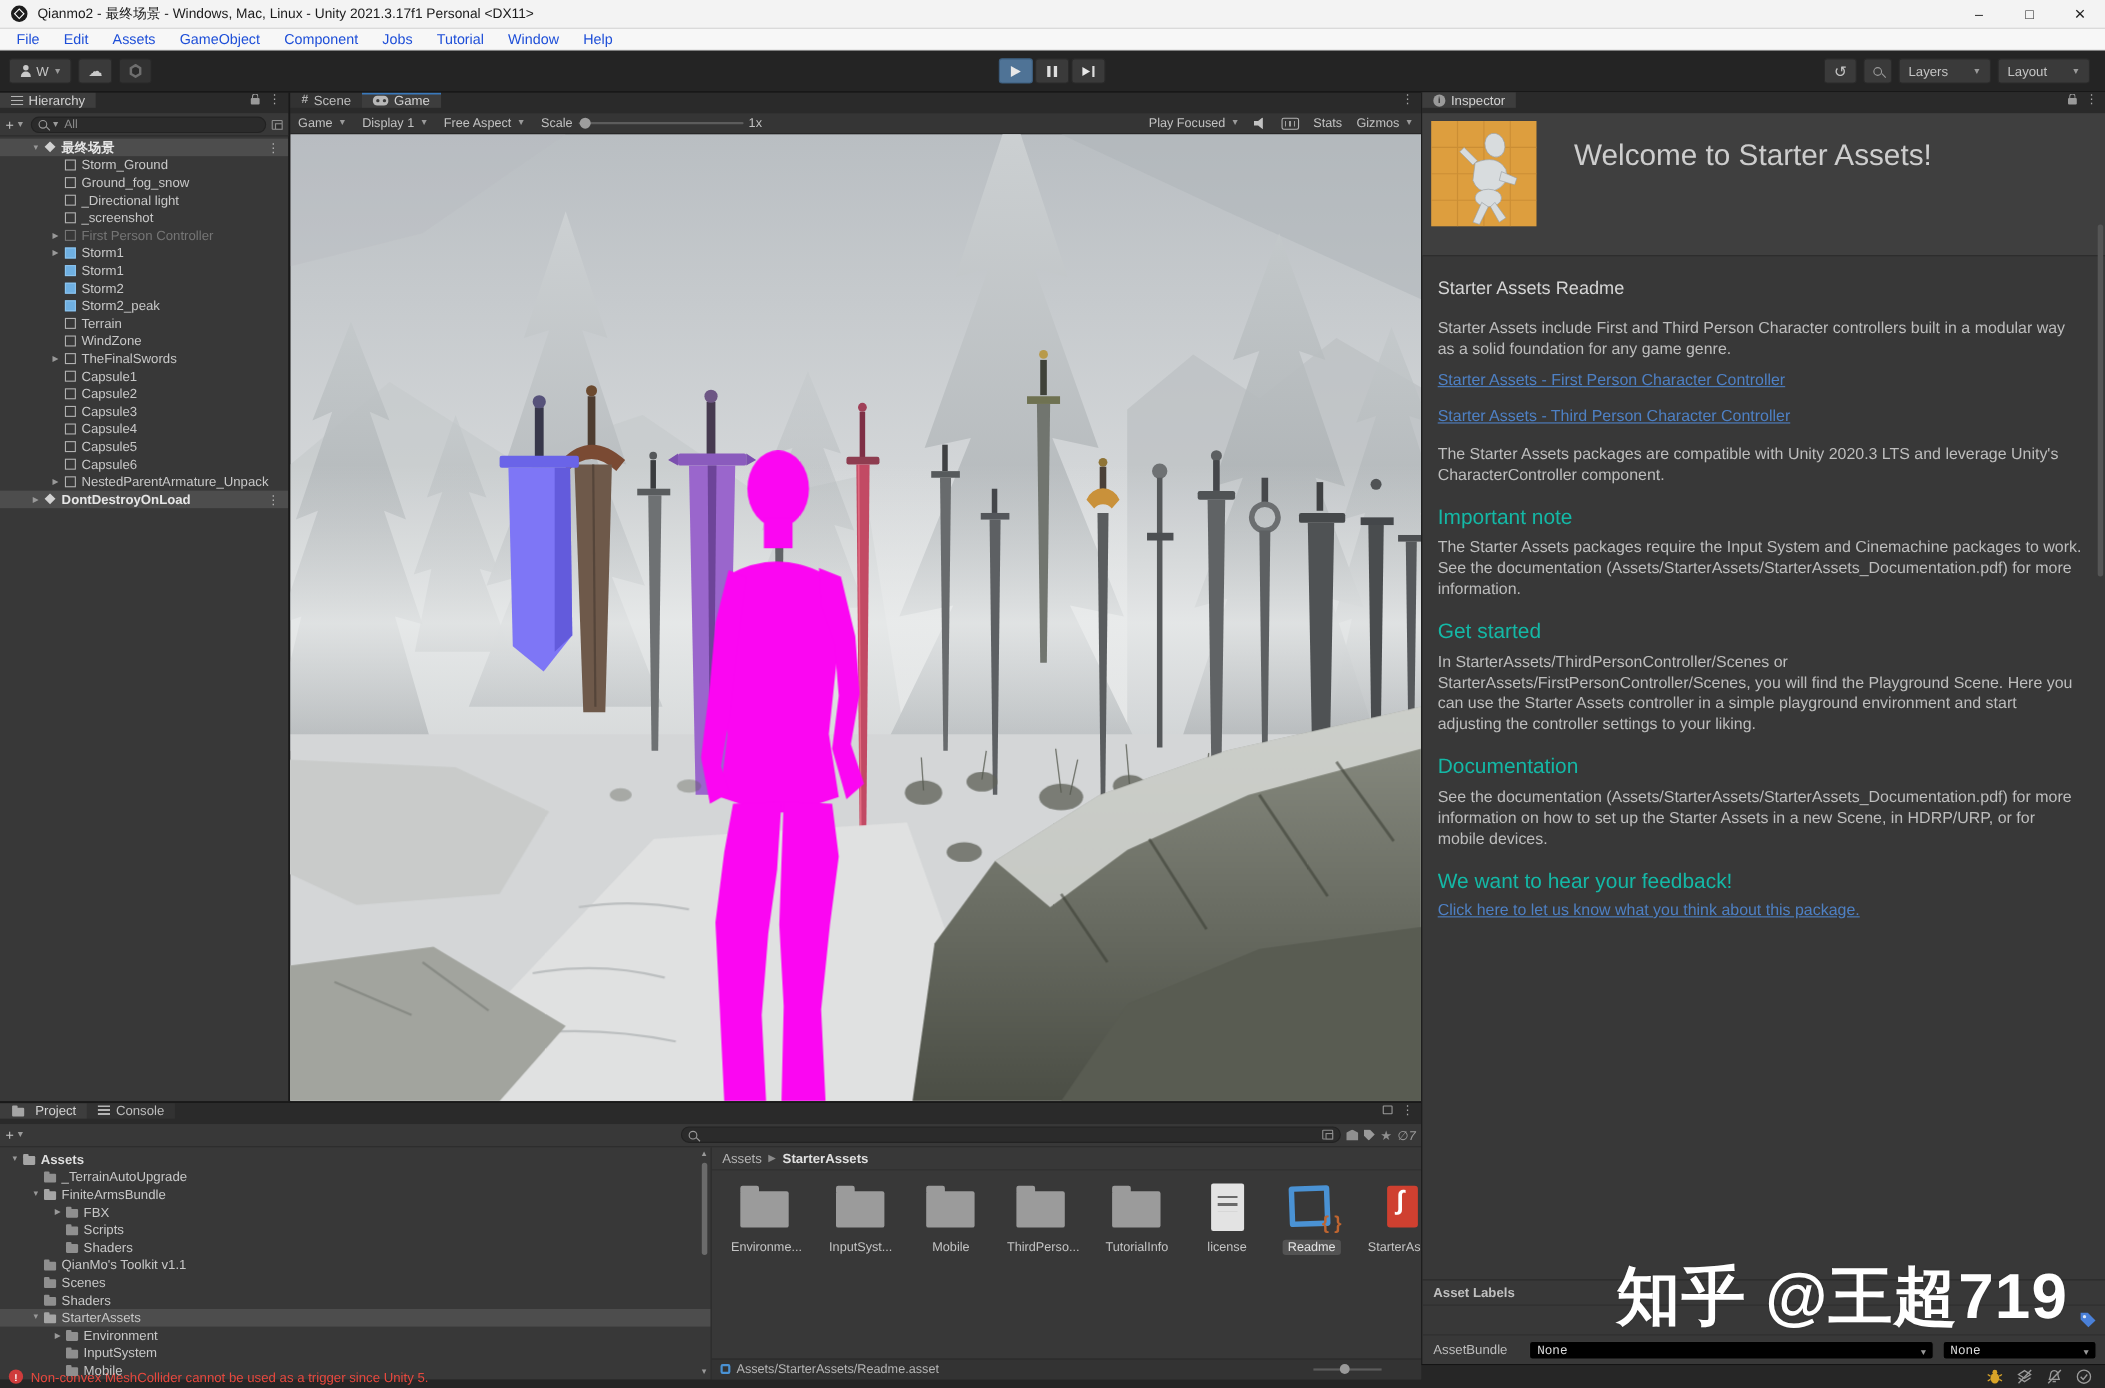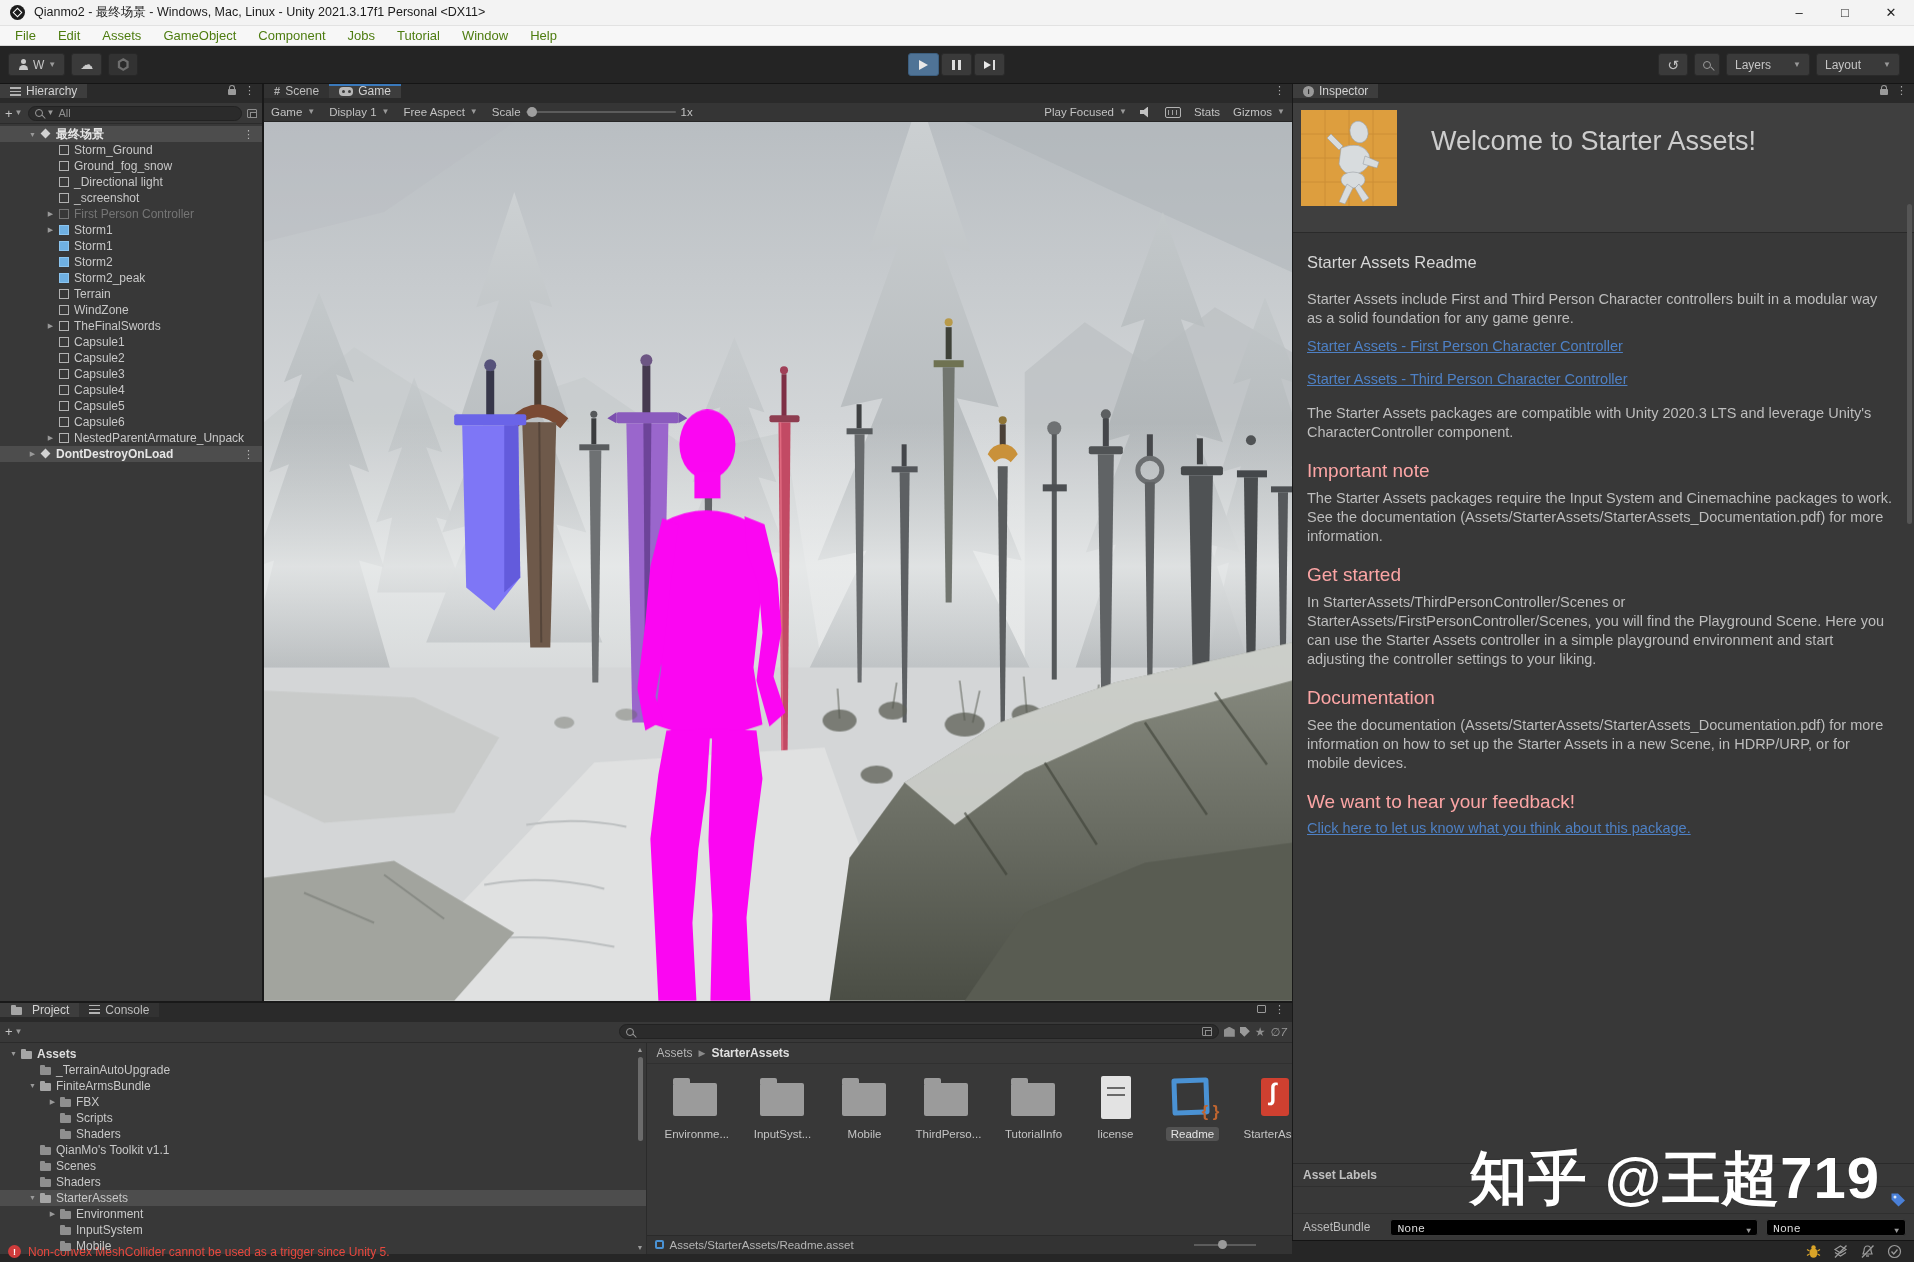--- a/index.html
+++ b/index.html
@@ -8,21 +8,21 @@
 
   
   .titlebar { height:26px; background:#f3f3f3; display:flex; align-items:center; padding-left:10px; color:#1b1b1b; font-size:12.5px; border-bottom:1px solid #e2e2e2; }
   .unity-logo { width:15px; height:15px; border-radius:50%; background:#1c1c1c; position:relative; margin-right:9px; flex:0 0 15px; }
   .unity-logo::before { content:""; position:absolute; inset:4px; border:1.2px solid #fff; transform:rotate(45deg); }
   .win-controls { margin-left:auto; display:flex; height:100%; }
   .win-btn { width:46px; display:flex; align-items:center; justify-content:center; font-size:13px; color:#222; }
 
   
   .menubar { height:20px; background:#f7f7f7; border-bottom:1px solid #d8d8d8; display:flex; align-items:center; padding-left:4px; }
-  .menu-item { font-size:13px; color:#4d7c0f; padding:0 11px; }
+  .menu-item { font-size:13px; color:#1d4ed8; padding:0 11px; }
 
   
   .toolbar { height:38px; background:#242424; border-bottom:1px solid #151515; display:flex; align-items:center; padding:0 8px; position:relative; }
   .tb-btn { height:23px; background:#3a3a3a; border:1px solid #2a2a2a; border-radius:3px; display:flex; align-items:center; justify-content:center; gap:4px; padding:0 8px; margin-right:6px; color:#c5c5c5; font-size:12px; }
   .tb-btn.dim { opacity:.65; }
   .person-icon { width:12px; height:11px; position:relative; }
   .person-icon::before { content:""; position:absolute; left:3.5px; top:0; width:5px; height:5px; border-radius:50%; background:#c9c9c9; }
   .person-icon::after { content:""; position:absolute; left:1.5px; top:6px; width:9px; height:5px; border-radius:5px 5px 0 0; background:#c9c9c9; }
   .cloud-glyph { color:#c9c9c9; font-size:13px; line-height:1; }
   .hex-icon { width:12px; height:13px; background:#969696; clip-path:polygon(50% 0,95% 25%,95% 75%,50% 100%,5% 75%,5% 25%); position:relative; }
@@ -145,21 +145,21 @@
   .pkg-icon { width:11px; height:10px; background:#8f8f8f; clip-path:polygon(0 30%,50% 0,100% 30%,100% 100%,0 100%); }
   .hidden-count { color:#9a9a9a; font-size:11.5px; font-style:italic; }
 
   
   .inspector { flex:1; background:#383838; border-left:1px solid #191919; display:flex; flex-direction:column; position:relative; }
   .insp-header { height:130px; background:#3f3f3f; border-bottom:1px solid #2a2a2a; display:flex; padding:7px 0 0 8px; flex:0 0 130px; }
   .welcome-title { font-size:27px; color:#cdcdcd; margin:16px 0 0 34px; }
   .readme { padding:20px 20px 0 14px; }
   .rm[data-type="title"] { font-size:16.5px; color:#d6d6d6; margin:0 0 18px; }
   .rm[data-type="p"] { font-size:14.5px; line-height:19px; color:#bdbdbd; margin:0 0 10px; }
-  .rm[data-type="h"] { font-size:19px; color:#fca5a5; margin:18px 0 7px; }
+  .rm[data-type="h"] { font-size:19px; color:#14b8a6; margin:18px 0 7px; }
   .rm[data-type="link"] { font-size:14.5px; color:#4e80c4; text-decoration:underline; margin:2px 0 17px; cursor:pointer; }
   .insp-spacer { flex:1; }
   .asset-labels { border-top:1px solid #2a2a2a; }
   .al-title-row { height:23px; display:flex; align-items:center; padding:0 10px; font-size:12px; font-weight:bold; color:#c0c0c0; border-bottom:1px solid #2f2f2f; }
   .al-body-row { height:27px; display:flex; align-items:center; justify-content:flex-end; padding:0 8px; border-bottom:1px solid #2f2f2f; }
   .ab-row { height:26px; display:flex; align-items:center; gap:8px; padding:0 8px 0 10px; font-size:12px; color:#bdbdbd; }
   .ab-select { height:17px; background:#000000; border:1px solid #3a3a3a; border-radius:3px; display:flex; align-items:flex-end; justify-content:space-between; padding:0 6px; color:#dcdcdc; font-size:11.5px;font-family:Liberation Mono, monospace; }
   .ab-select.wide { flex:1; margin-left:12px; }
   .ab-select.narrow { width:140px; }
   .insp-scroll { position:absolute; right:2px; top:120px; width:5px; height:320px; background:#555; border-radius:3px; }

